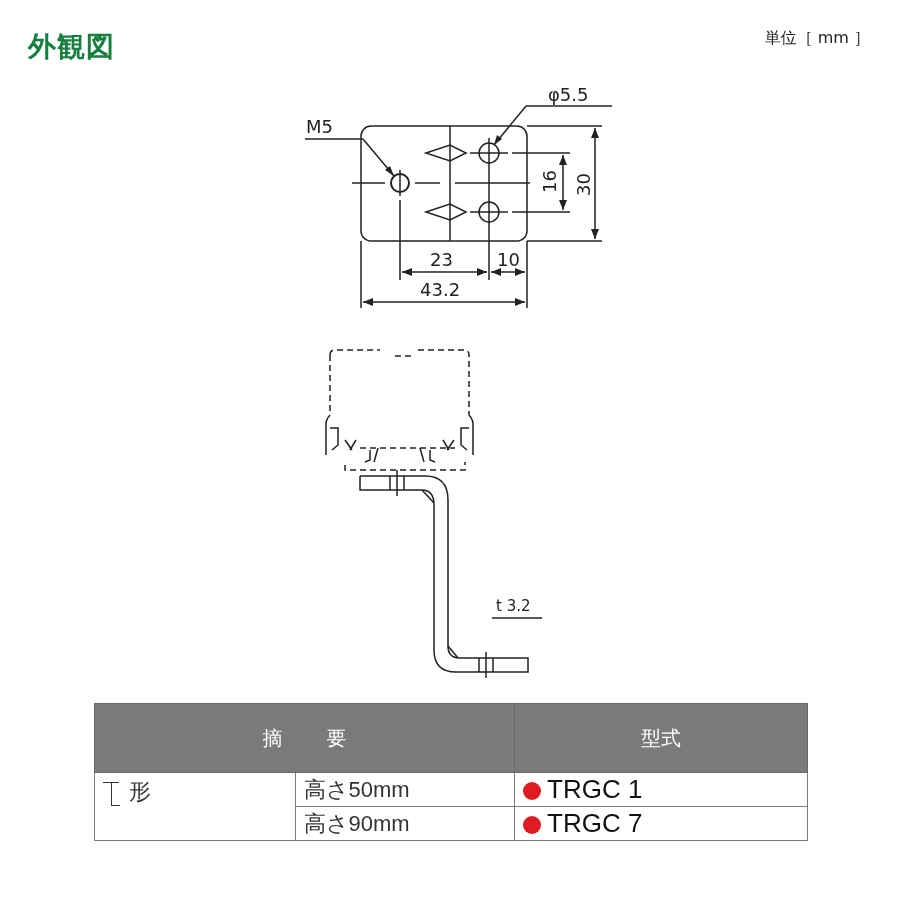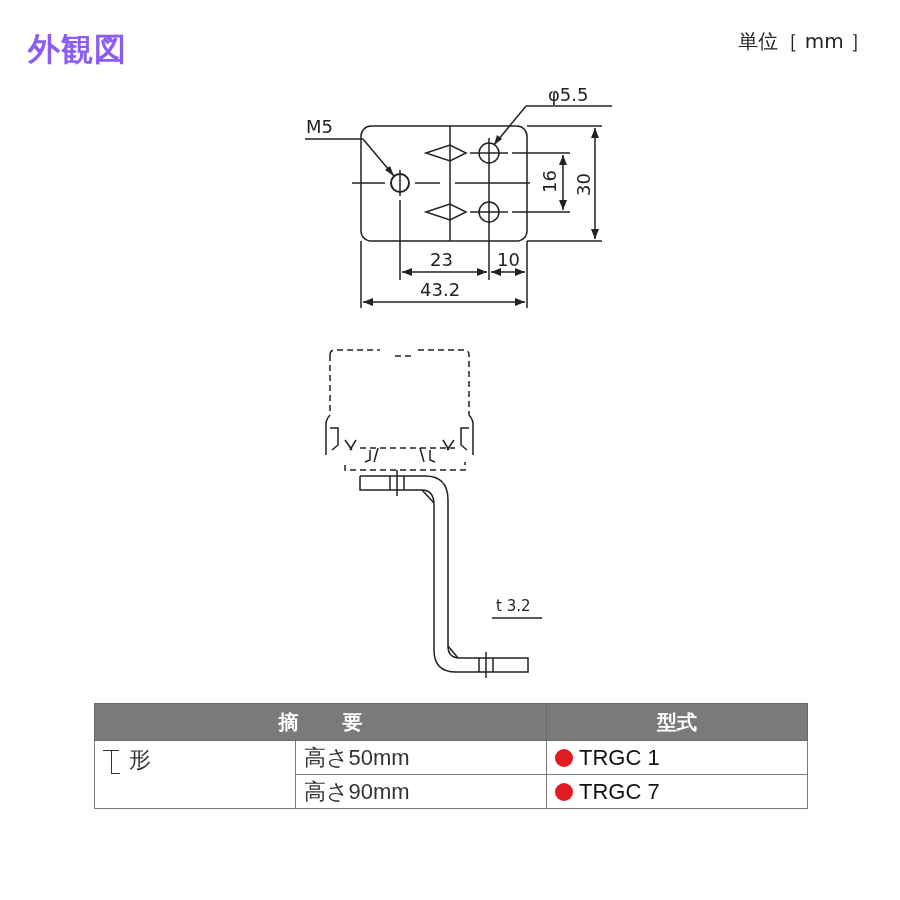--- a/index.html
+++ b/index.html
@@ -1,35 +1,35 @@
 <!DOCTYPE html>
 <html><head>
   <meta charset="utf-8">
   <style>
     html, body { margin: 0; padding: 0; background: #ffffff; }
     body { width: 900px; height: 900px; position: relative; overflow: hidden;
            font-family: "DejaVu Sans", "Liberation Sans", sans-serif; color: #1a1a1a; }
-    .title { position: absolute; left: 28px; top: 28px; font-size: 32px; font-weight: bold;
-             letter-spacing: 1px; color: #8b5cf6; }
-    .unit { position: absolute; right: 30px; top: 28px; font-size: 20px; color: #222; }
+    .title { position: absolute; left: 28px; top: 28px; font-size: 28px; font-weight: bold;
+             letter-spacing: 1px; color: #15803d; }
+    .unit { position: absolute; right: 30px; top: 28px; font-size: 16px; color: #222; }
     svg.drawing { position: absolute; left: 0; top: 0; }
     .dim-text { font-family: "DejaVu Sans", sans-serif; font-size: 18px; fill: #222; }
     table.spec { position: absolute; left: 94px; top: 703px; width: 714px;
                  border-collapse: collapse; font-family: "Liberation Sans", sans-serif; }
-    table.spec th { background: #7a7a7a; color: #fff; font-size: 20px; font-weight: bold;
-                    height: 36px; border: 1px solid #6a6a6a; padding: 0; }
+    table.spec th { background: #7a7a7a; color: #fff; font-size: 20px; font-weight: normal;
+                    height: 36px; border: 1px solid #6a6a6a; padding: 16px; }
     table.spec td { border: 1.5px solid #7a7a7a; height: 33px; font-size: 22px; padding: 0 8px; color: #333; }
     .hdr-summary span.gap { display: inline-block; width: 44px; }
     .shape-cell { vertical-align: top; padding-top: 4px !important; }
     .shape-icon { display: inline-block; width: 16px; height: 22px; border-top: 1.5px solid #333;
                   border-right: 0; position: relative; vertical-align: middle; margin-right: 10px; }
     .shape-icon::after { content: ""; position: absolute; left: 8px; top: 0; width: 8px; height: 22px;
                          border-left: 1.5px solid #333; border-bottom: 1.5px solid #333; }
     .shape-icon::before { content: ""; position: absolute; left: 0; top: 0; width: 8px; height: 0; }
-    .model { font-size: 22px; color: #111; font-weight: normal; }
+    .model { font-size: 26px; color: #111; font-weight: normal; }
     .dot { display: inline-block; width: 18px; height: 18px; border-radius: 50%;
            background: #e11b22; vertical-align: -2px; margin-right: 6px; }
   </style>
 </head>
 <body>
 
 <div class="title">外観図</div>
 <div class="unit">単位［ mm ］</div>
 
 <svg class="drawing" width="900" height="700" viewBox="0 0 900 700">

